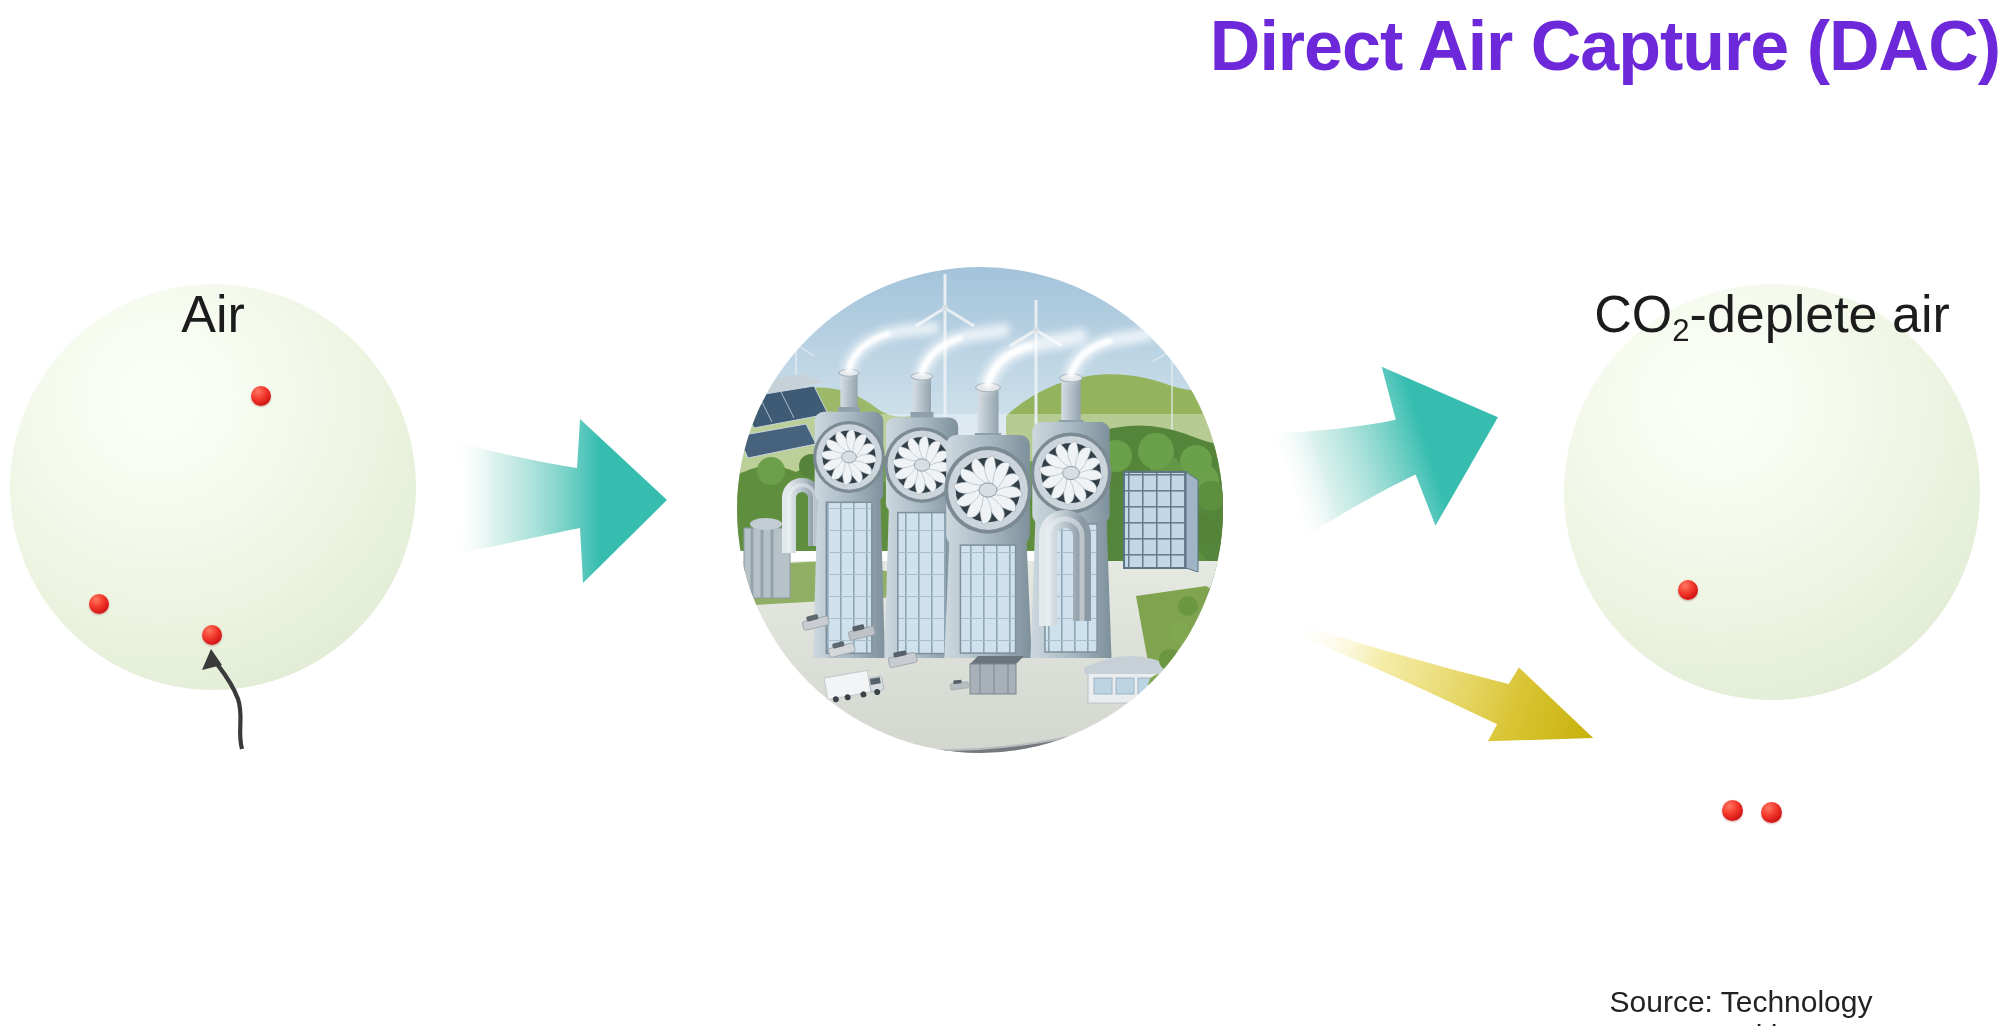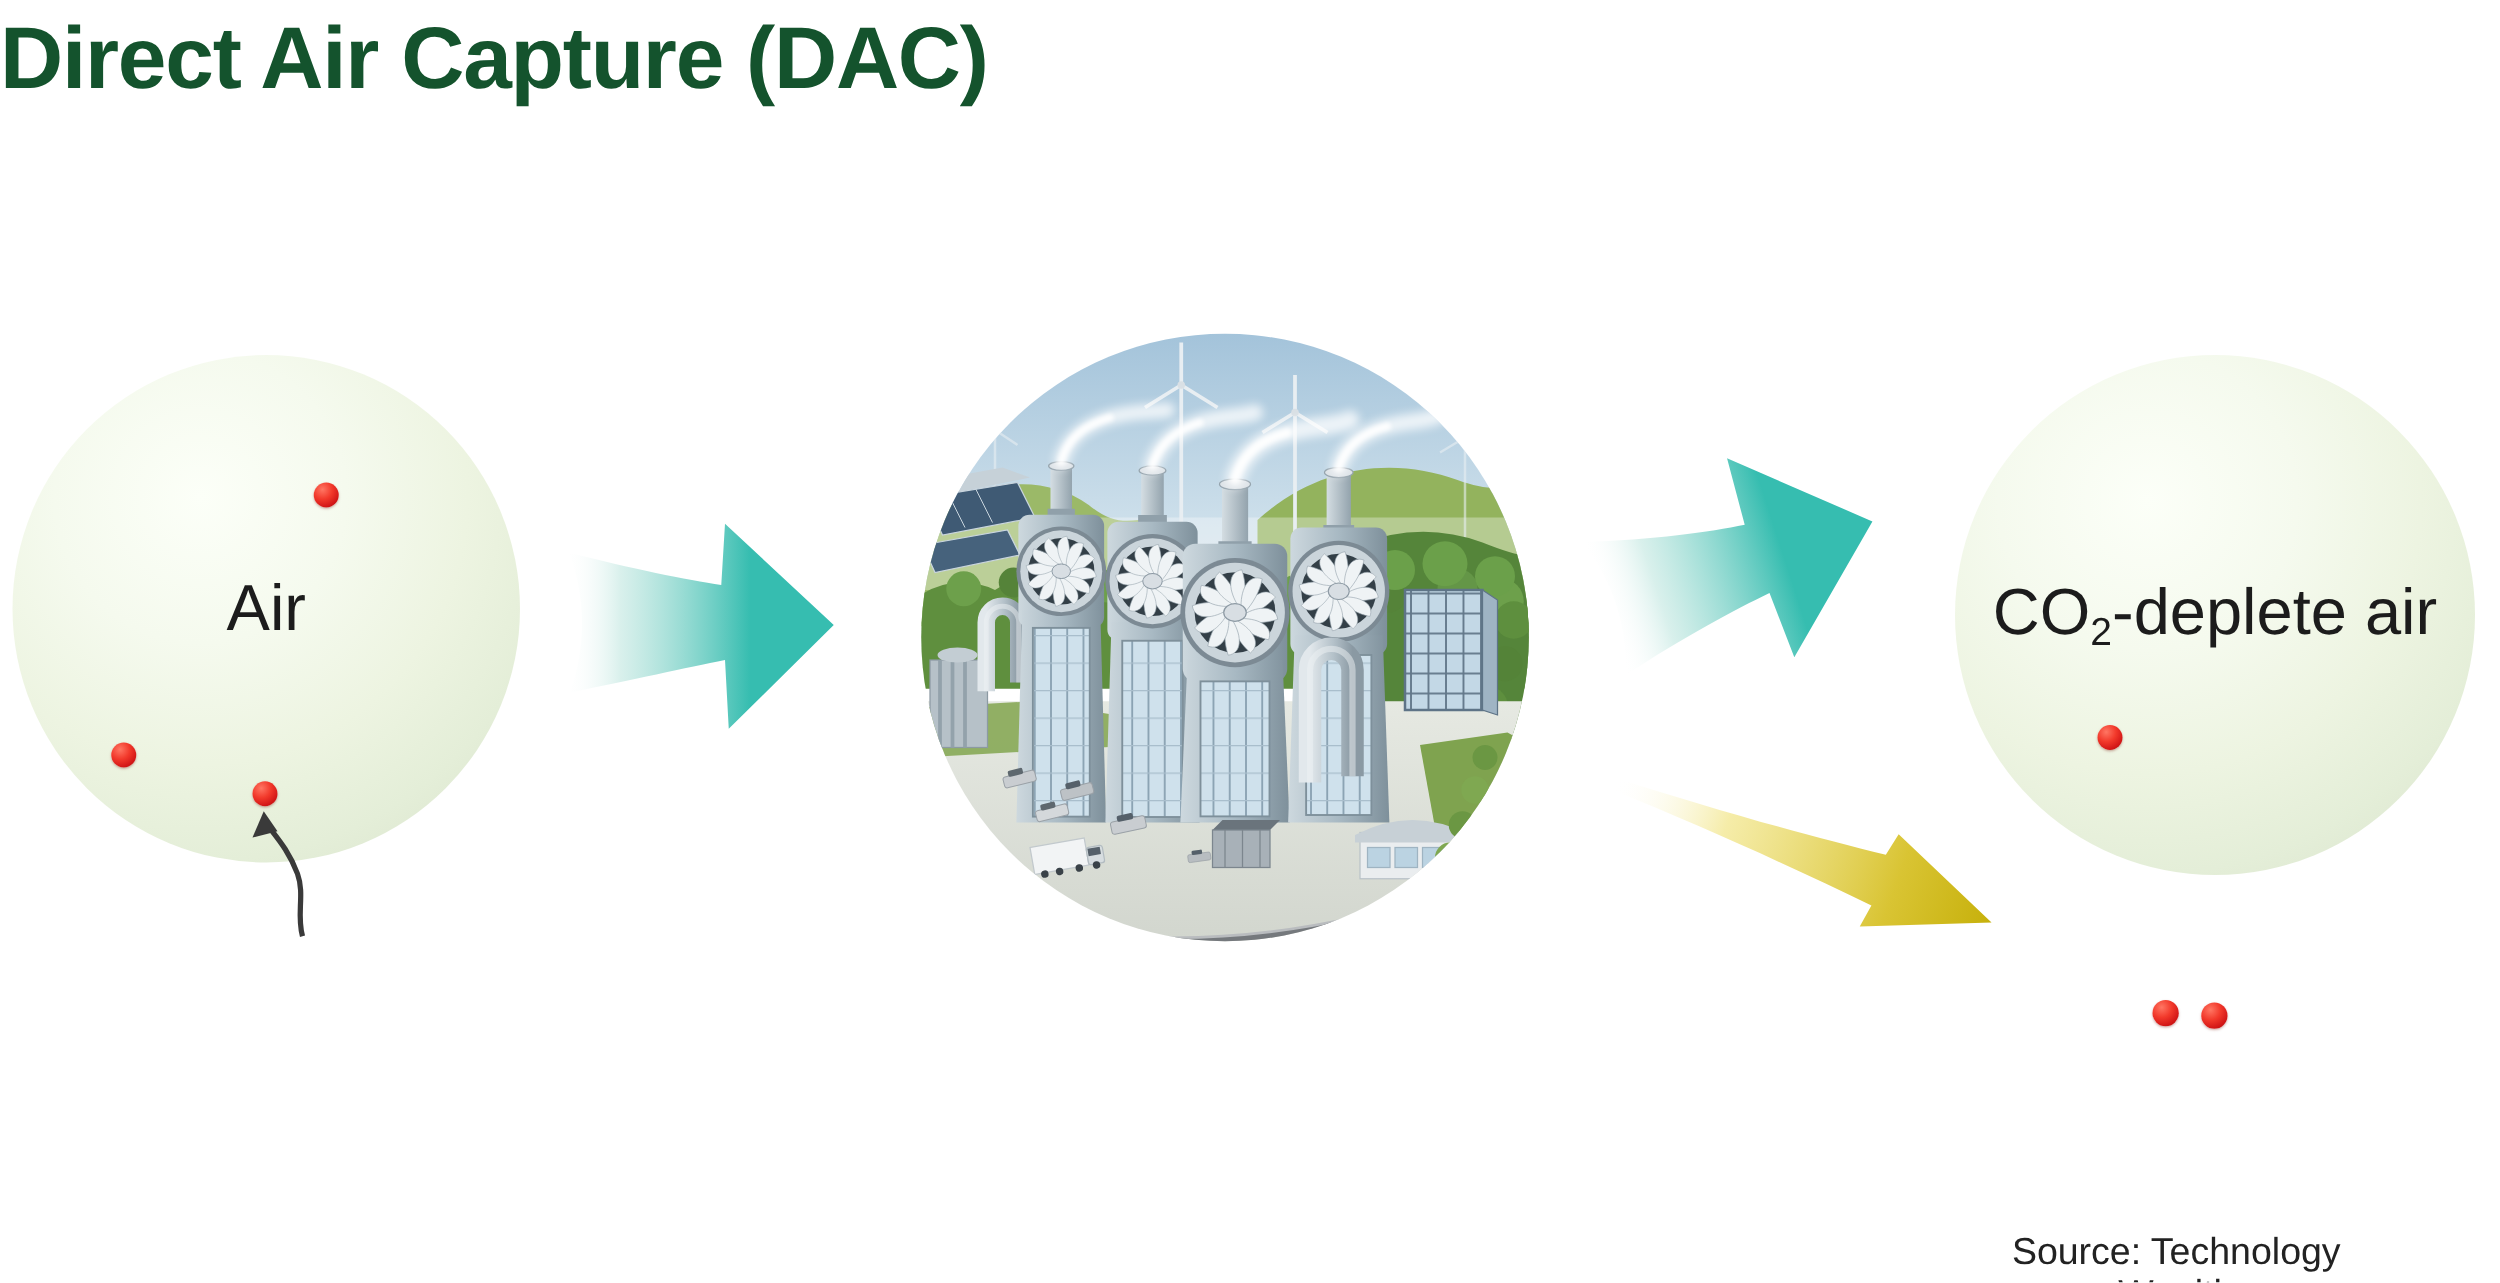--- a/index.html
+++ b/index.html
@@ -1,28 +1,28 @@
 <!DOCTYPE html>
 <html><head>
 <meta charset="utf-8">
 <style>
   html,body { margin:0; padding:0; background:#ffffff; }
   .stage {
     position:relative; width:2000px; height:1026px; background:#ffffff;
     overflow:hidden; font-family:"Liberation Sans", sans-serif; color:#1c1c1c;
   }
   .title {
-    position:absolute; top:6px; left:0; width:100%; text-align:left;
-    font-size:70px; font-weight:bold; letter-spacing:-1px; color:#14532d;
+    position:absolute; top:6px; left:0; width:100%; text-align:right;
+    font-size:70px; font-weight:bold; letter-spacing:-1px; color:#6d28d9;
   }
   .sphere {
     position:absolute; border-radius:50%;
     background: radial-gradient(circle at 37% 28%,
       #fcfff8 0%, #f5faee 30%, #edf4e1 55%, #e4eed8 75%, #dce6cf 90%, #d9e3cc 100%);
-    display:flex; align-items:center; justify-content:center;
+    display:flex; align-items:flex-start; justify-content:center;
   }
   .sphere-left  { left:10px;   top:284px; width:406px; height:406px; }
   .sphere-right { left:1564px; top:284px; width:416px; height:416px; }
   .sphere-label { font-size:52px; color:#1c1c1c; white-space:nowrap; }
   .dot {
     position:absolute; width:20px; height:20px; border-radius:50%;
     background: radial-gradient(circle at 35% 28%,
       #ff7663 0%, #f2392b 40%, #d31717 72%, #a40f0f 100%);
     box-shadow: 0 1px 2px rgba(120,20,10,0.35);
   }

